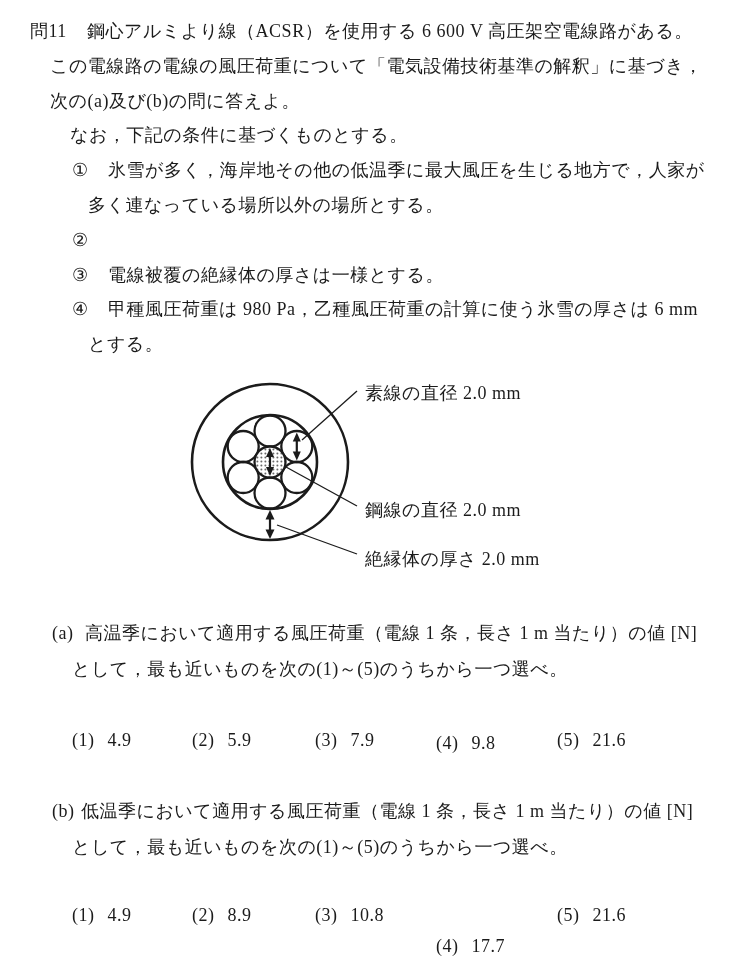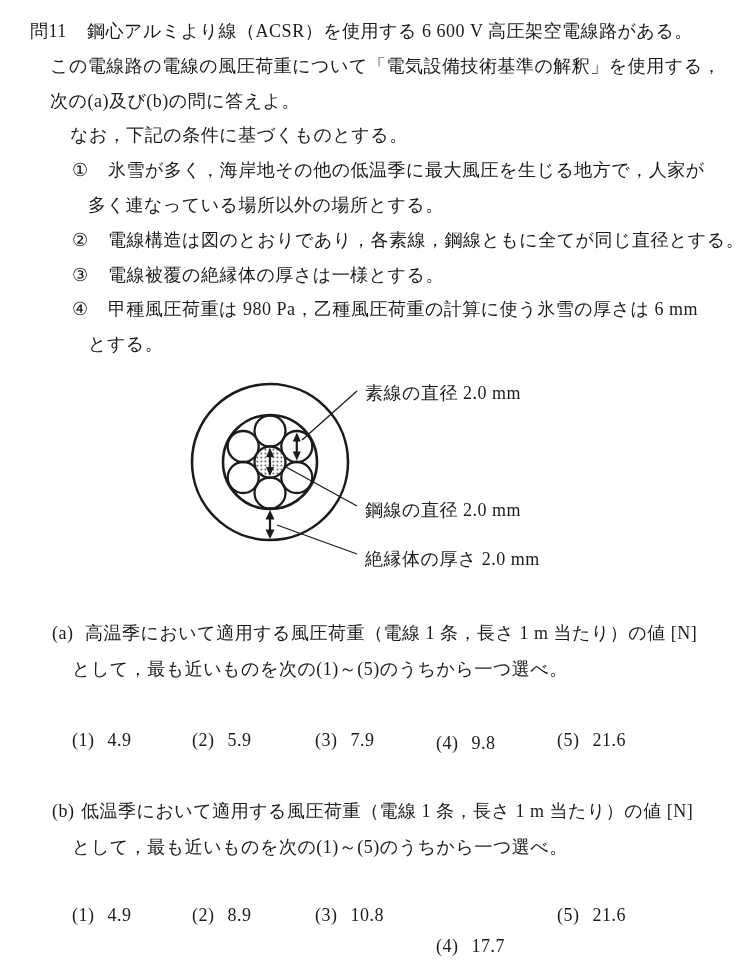--- a/index.html
+++ b/index.html
@@ -22,30 +22,29 @@
   svg{position:absolute;left:160px;top:375px;}
   .wire-line{stroke:#1b1b1b;fill:none;}
 </style>
 </head>
 <body>
 
 <div class="page">
 
   <div class="marker" style="left:30px;top:20px;">問11</div>
   <div class="line" style="left:87px;top:20px;">鋼心アルミより線（ACSR）を使用する 6 600 V 高圧架空電線路がある。</div>
-  <div class="line" style="left:50px;top:55px;">この電線路の電線の風圧荷重について「電気設備技術基準の解釈」を使用する，</div>
+  <div class="line" style="left:50px;top:55px;">この電線路の電線の風圧荷重について「電気設備技術基準の解釈」に基づき，</div>
   <div class="line" style="left:70px;top:124px;">なお，下記の条件に基づくものとする。</div>
   <div class="line" style="left:50px;top:90px;">次の(a)及び(b)の問に答えよ。</div>
 
   <div class="marker" style="left:72px;top:159px;">①</div>
   <div class="line" style="left:108px;top:159px;">氷雪が多く，海岸地その他の低温季に最大風圧を生じる地方で，人家が</div>
   <div class="line" style="left:88px;top:194px;">多く連なっている場所以外の場所とする。</div>
 
   <div class="marker" style="left:72px;top:229px;">②</div>
-  <div class="line" style="left:108px;top:229px;">電線構造は図のとおりであり，各素線，鋼線ともに全てが同じ直径とする。</div>
 
   <div class="marker" style="left:72px;top:264px;">③</div>
   <div class="line" style="left:108px;top:264px;">電線被覆の絶縁体の厚さは一様とする。</div>
 
   <div class="marker" style="left:72px;top:298px;">④</div>
   <div class="line" style="left:108px;top:298px;text-align:right;">甲種風圧荷重は 980 Pa，乙種風圧荷重の計算に使う氷雪の厚さは 6 mm</div>
   <div class="line" style="left:88px;top:333px;">とする。</div>
 
   <svg width="205" height="200" viewBox="160 375 205 200">
     <defs>

